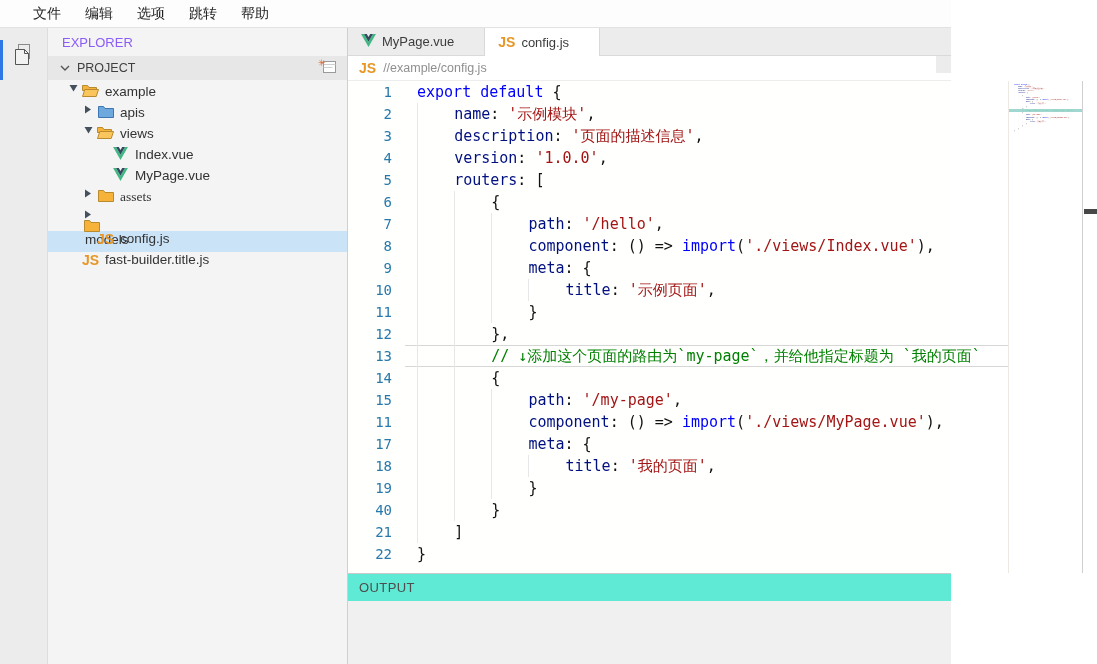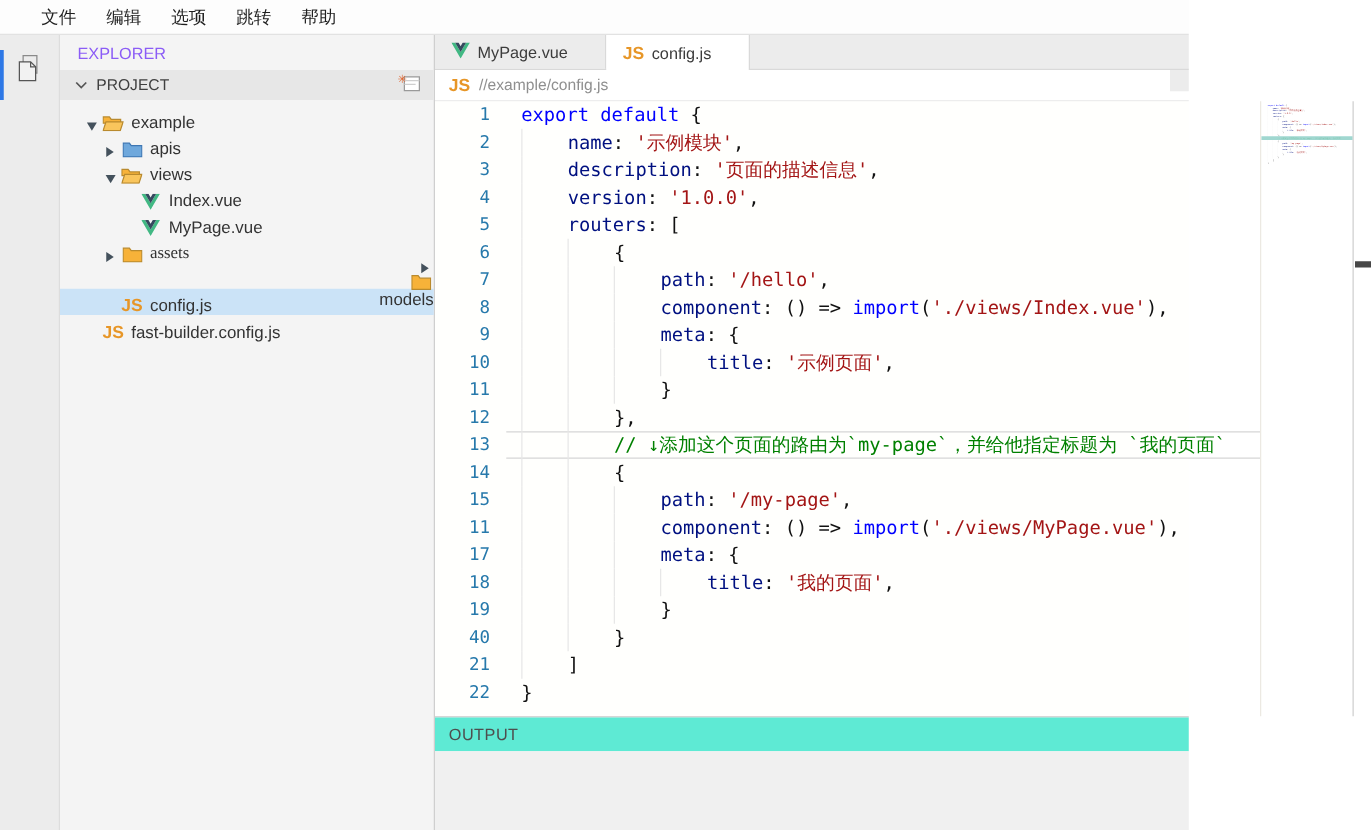--- a/index.html
+++ b/index.html
@@ -22,21 +22,21 @@
   .act-item{display:flex;justify-content:center;padding-top:15px}
 
   
   .sidebar{width:300px;background:#f4f4f4;border-right:1px solid #cfcfcf;
            box-sizing:border-box;flex-shrink:0;display:flex;flex-direction:column}
   .explorer-title{height:28px;line-height:30px;padding-left:14px;font-size:13px;color:#8b5cf6}
   .project-header{height:24px;background:#e7e7e7;display:flex;align-items:center;
                   padding:0 10px 0 12px;color:#3f3f3f;font-size:12.5px}
   .project-label{margin-left:7px;flex:1}
   .tree{padding-top:4px}
-  .trow{height:21px;display:flex;align-items:flex-end;font-size:13.5px;color:#333;cursor:default}
+  .trow{height:21px;display:flex;align-items:flex-start;font-size:13.5px;color:#333;cursor:default}
   .trow.selected{background:#cbe3f7}
   .arrow{width:14px;display:inline-flex;justify-content:center;align-items:center;flex-shrink:0}
   .ticon{width:21px;display:inline-flex;justify-content:center;align-items:center;flex-shrink:0}
   .tlabel{margin-left:4px;white-space:nowrap}
   .jsicon{color:#e79627;font-weight:bold;font-size:14px;letter-spacing:0}
 
   
   .editorcol{flex:1;display:flex;flex-direction:column;min-width:0}
 
   .tabbar{height:27px;background:#ececec;border-bottom:1px solid #d9d9d9;
@@ -226,21 +226,21 @@
             <span class="ticon">
               <span class="jsicon">JS</span>
             </span>
             <span class="tlabel">config.js</span>
           </div>
           <div class="trow" style="padding-left: 18px;">
             <span class="arrow"></span>
             <span class="ticon">
               <span class="jsicon">JS</span>
             </span>
-            <span class="tlabel">fast-builder.config.js</span>
+            <span class="tlabel">fast-builder.title.js</span>
           </div>
         </div>
     </div>
 
     <div class="editorcol">
 
       <div class="tabbar" id="tabbar">
           <div class="tab">
             <span><svg width="15" height="13" viewBox="0 0 24 21">
                 <path d="M0 0h4.8L12 12.4 19.2 0H24L12 20.8z" fill="#41b883"></path>

